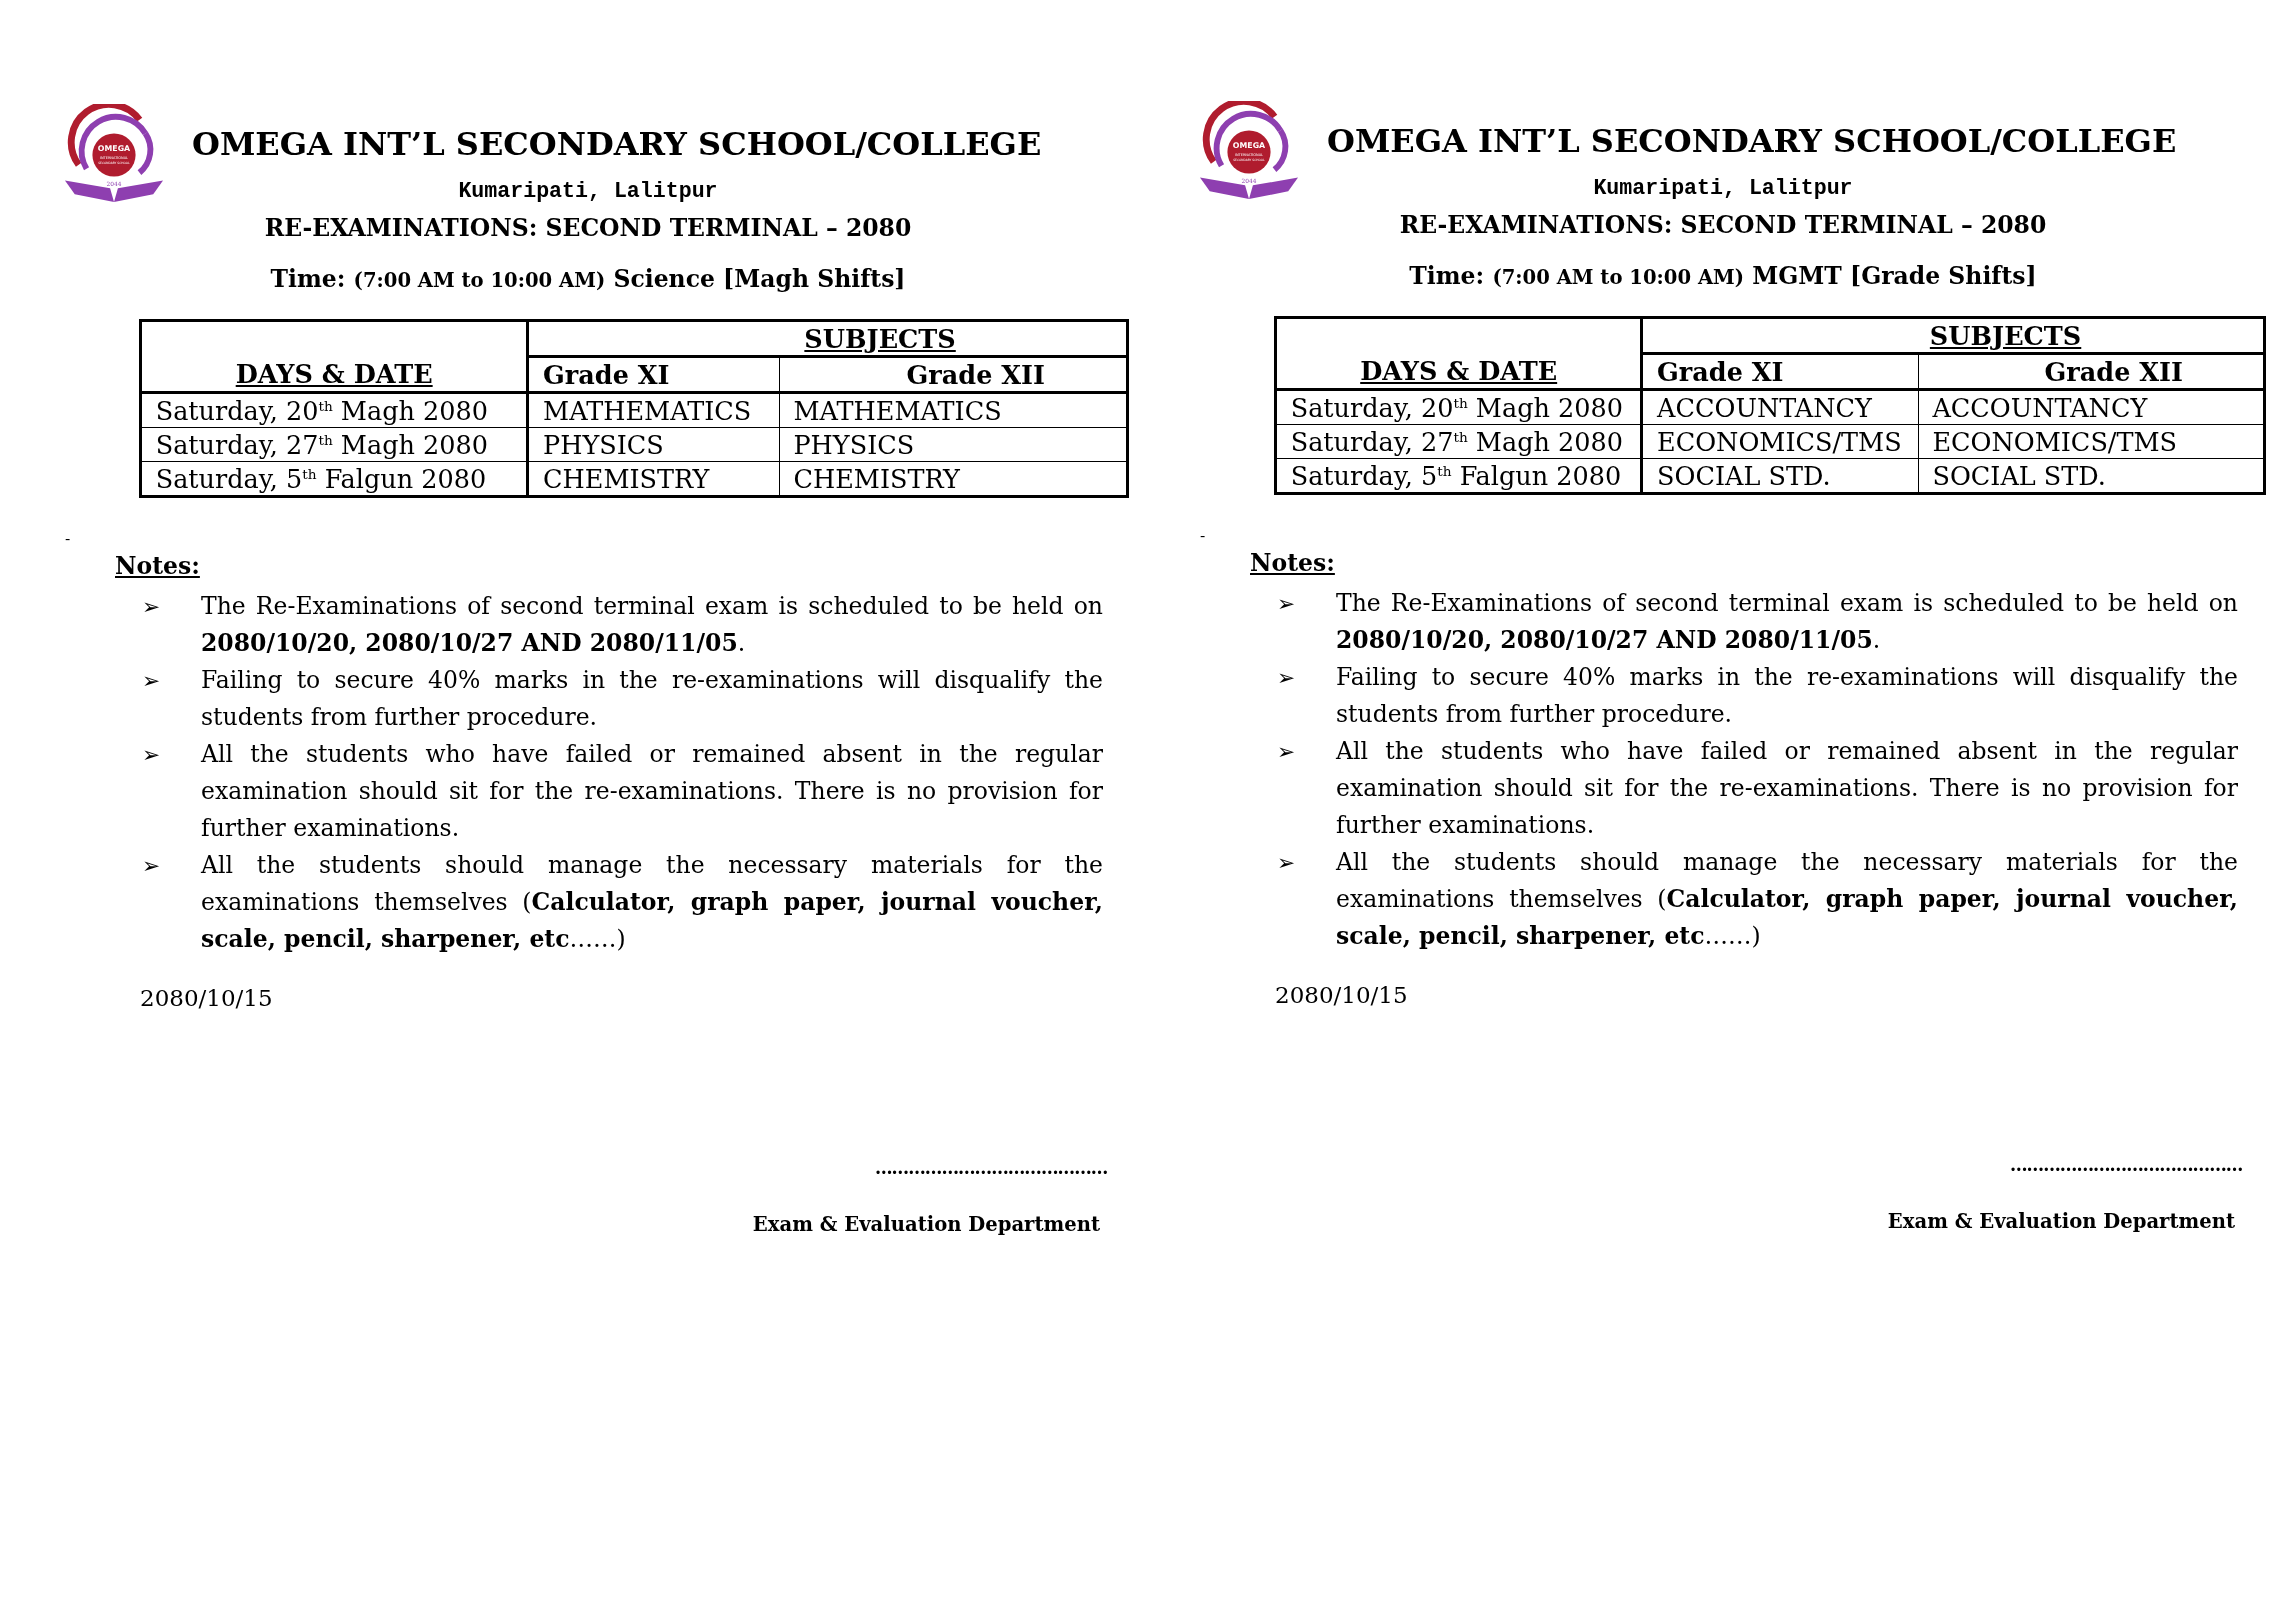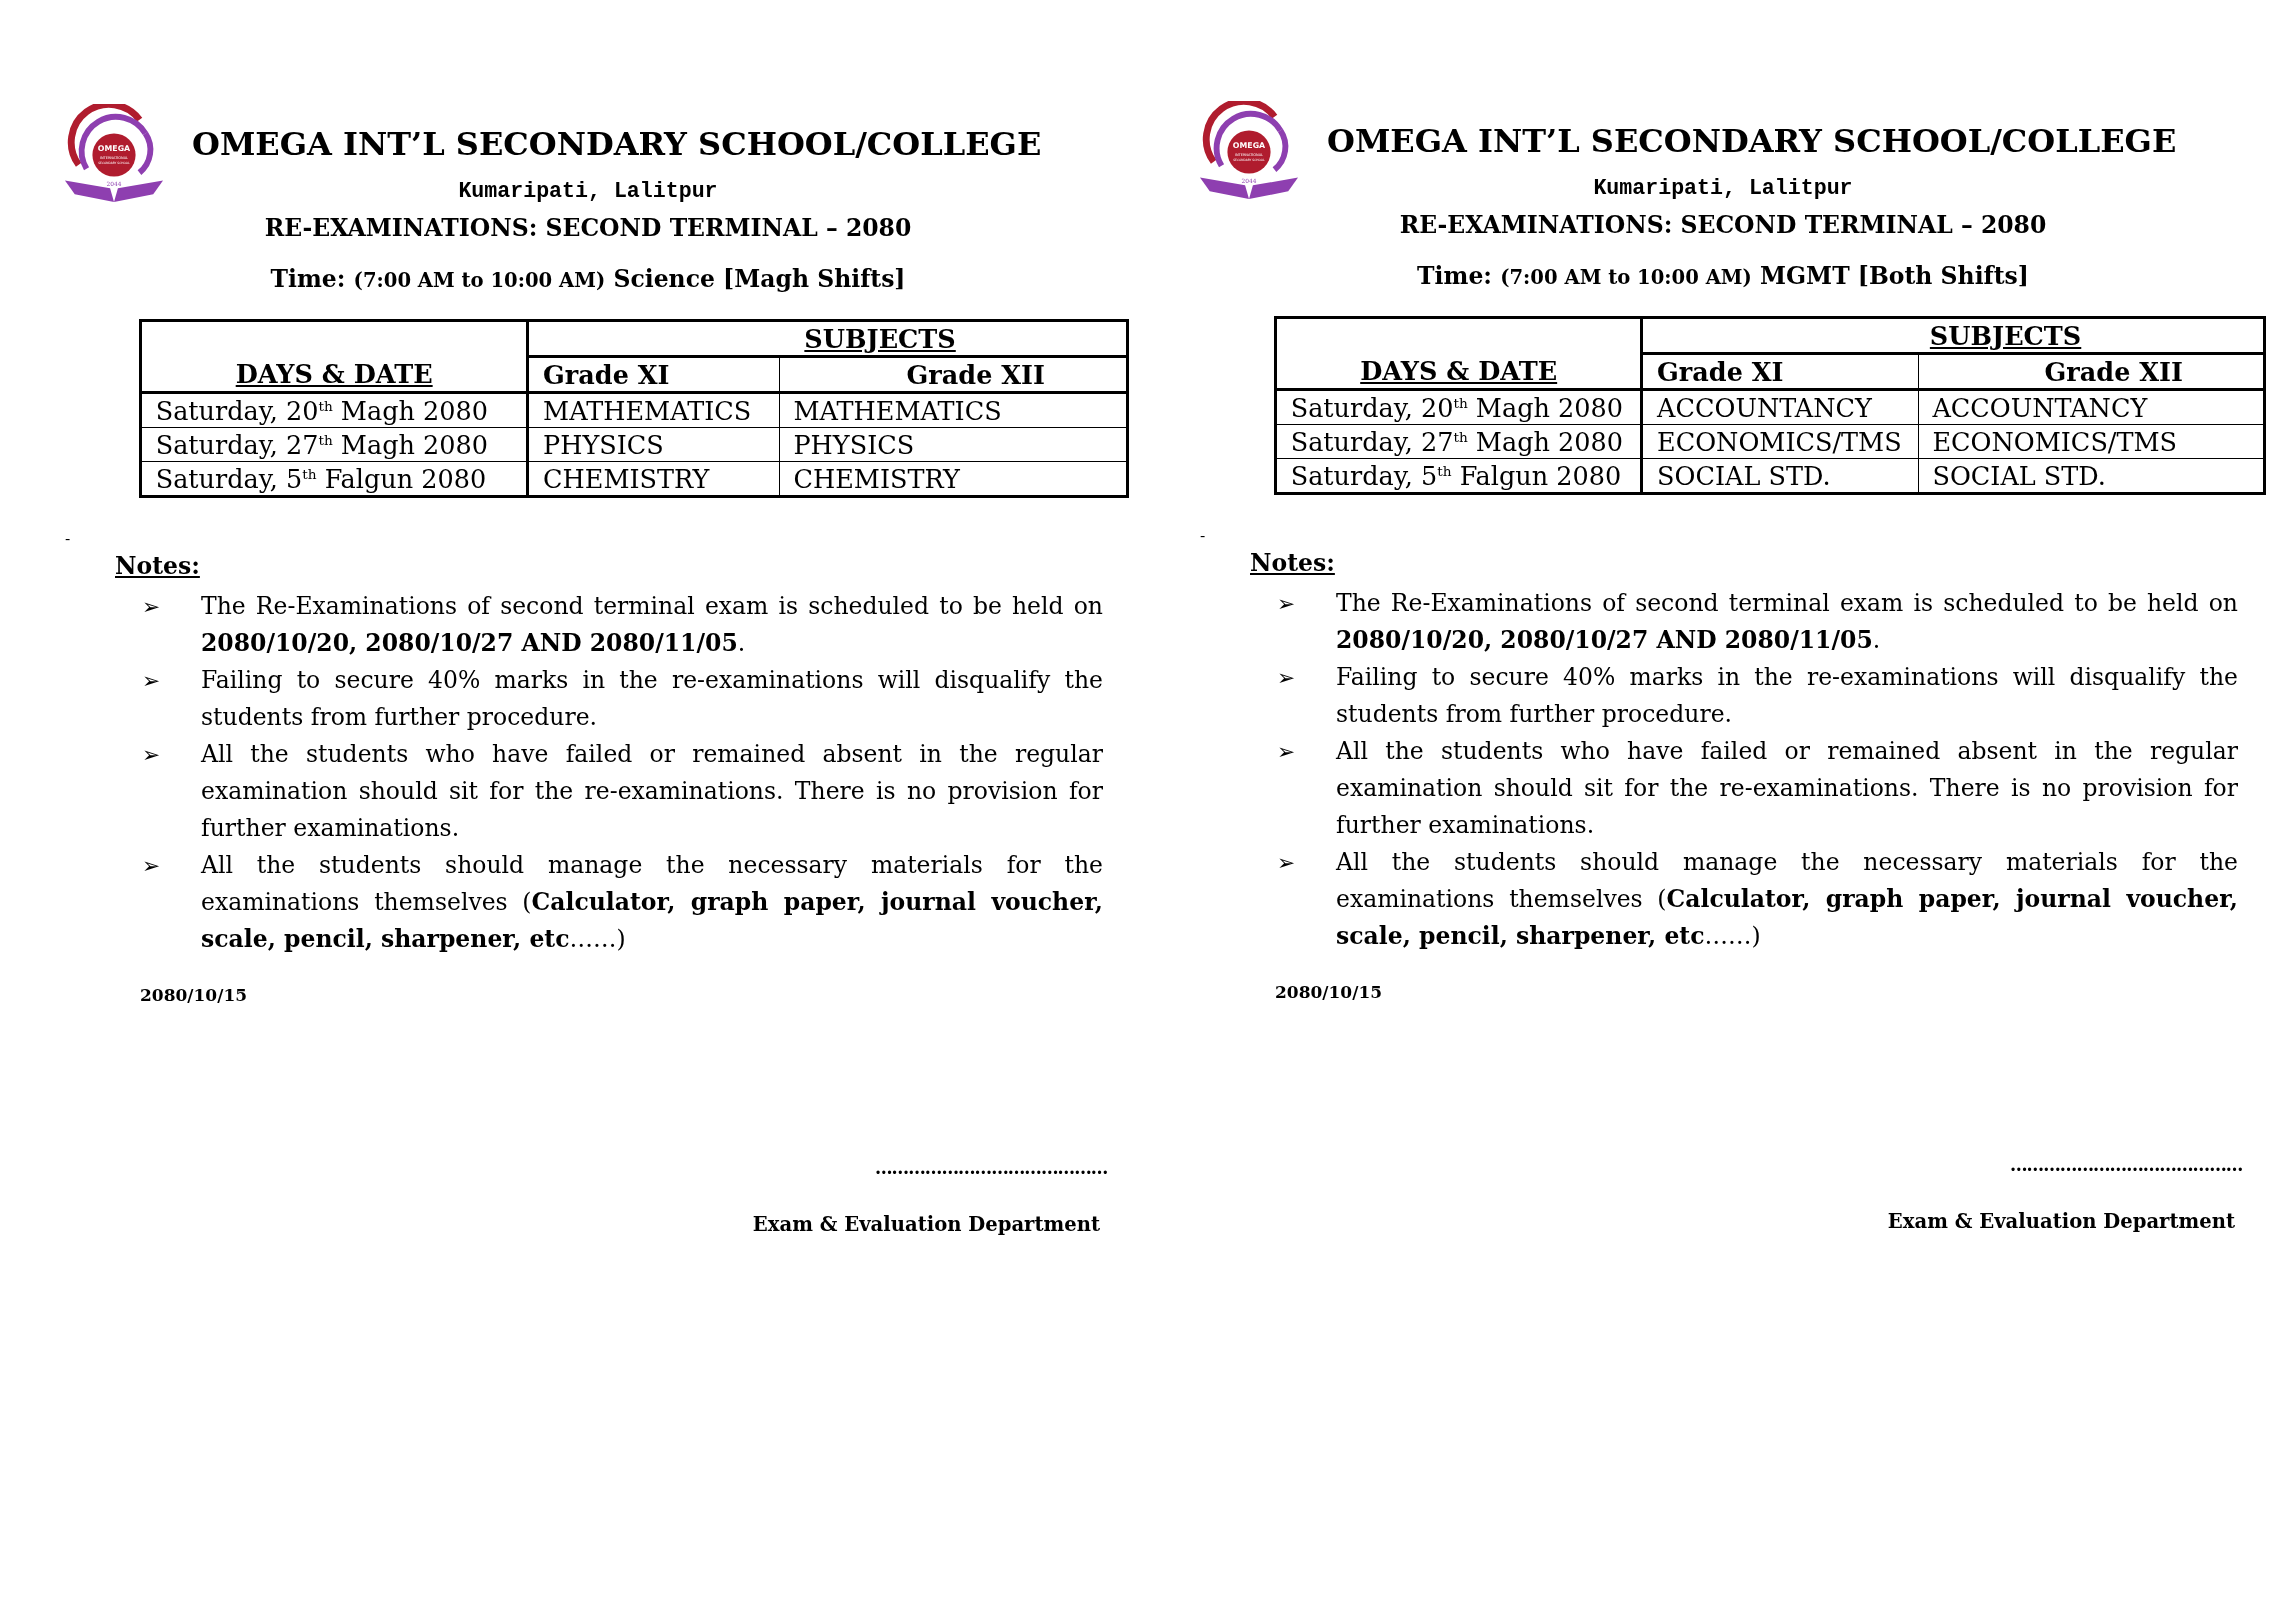--- a/index.html
+++ b/index.html
@@ -33,21 +33,21 @@
   .center { text-align:center; }
   .right-al { text-align:left; }
 
   .dash { position:absolute; left:65px; top:529px; font-size:15.7px; }
   .notes-h { position:absolute; left:115px; top:552px; font-size:23.5px; font-weight:bold; text-decoration:underline; }
   ul.notes { position:absolute; left:142px; top:588px; width:961px; margin:0; padding:0; list-style:none; }
   ul.notes li { position:relative; padding-left:59px; font-size:23.5px; line-height:37px; text-align:justify; margin:0; }
   ul.notes li .arrow { position:absolute; left:0; top:0; font-size:21.6px; }
   .b { font-weight:bold; }
 
-  .issued { position:absolute; left:140px; top:985px; font-size:17px; font-weight:bold; }
+  .issued { position:absolute; left:140px; top:985px; font-size:23px; font-weight:normal; }
   .sigline { position:absolute; left:875px; top:1157px; width:225px; text-align:right; font-size:17.6px; font-weight:bold; letter-spacing:-1px; }
   .dept { position:absolute; left:745px; top:1213px; width:355px; text-align:right; font-size:19.6px; font-weight:bold; white-space:nowrap; }
 </style>
 </head>
 <body>
 
 <div class="notice left">
   <svg class="logo" viewBox="0 0 116 104">
     <path d="M22 62 A36 36 0 0 1 84 16" fill="none" stroke="#b01c2e" stroke-width="7"></path>
     <path d="M30 66 A30 30 0 0 1 90 30" fill="none" stroke="#8e3fb0" stroke-width="6"></path>
@@ -125,21 +125,21 @@
     <path d="M108 78 L62 86 L58 100 L98 92 Z" fill="#8e3fb0"></path>
     <text x="58" y="84" font-size="6" fill="#8e3fb0" text-anchor="middle" font-family="DejaVu Serif, serif">2044</text>
   </svg>
 
   <div class="hdr title">OMEGA INT’L SECONDARY SCHOOL/COLLEGE</div>
   <div class="hdr subloc">Kumaripati, Lalitpur</div>
   <div class="hdr term">RE-EXAMINATIONS: SECOND TERMINAL – 2080</div>
   <div class="hdr time">
     <span>Time:</span>
     <span class="small">(7:00 AM to 10:00 AM)</span>
-    <span>MGMT [Both Shifts]</span>
+    <span>MGMT [Grade Shifts]</span>
   </div>
 
   <table class="sched">
     <tbody>
         <tr class="outer-top">
       <th rowspan="2" class="center thick-l thick-b" style="width:336px;vertical-align:bottom;padding-bottom:2px;"><span class="u">DAYS &amp; DATE</span></th>
       <th colspan="2" class="center thick-r thick-l" style="padding-left:118px;border-bottom:3.9px solid #000;"><span class="u">SUBJECTS</span></th>
     </tr>
     <tr>
       <th class="right-al thick-l thick-b" style="width:247px;">Grade XI</th>

